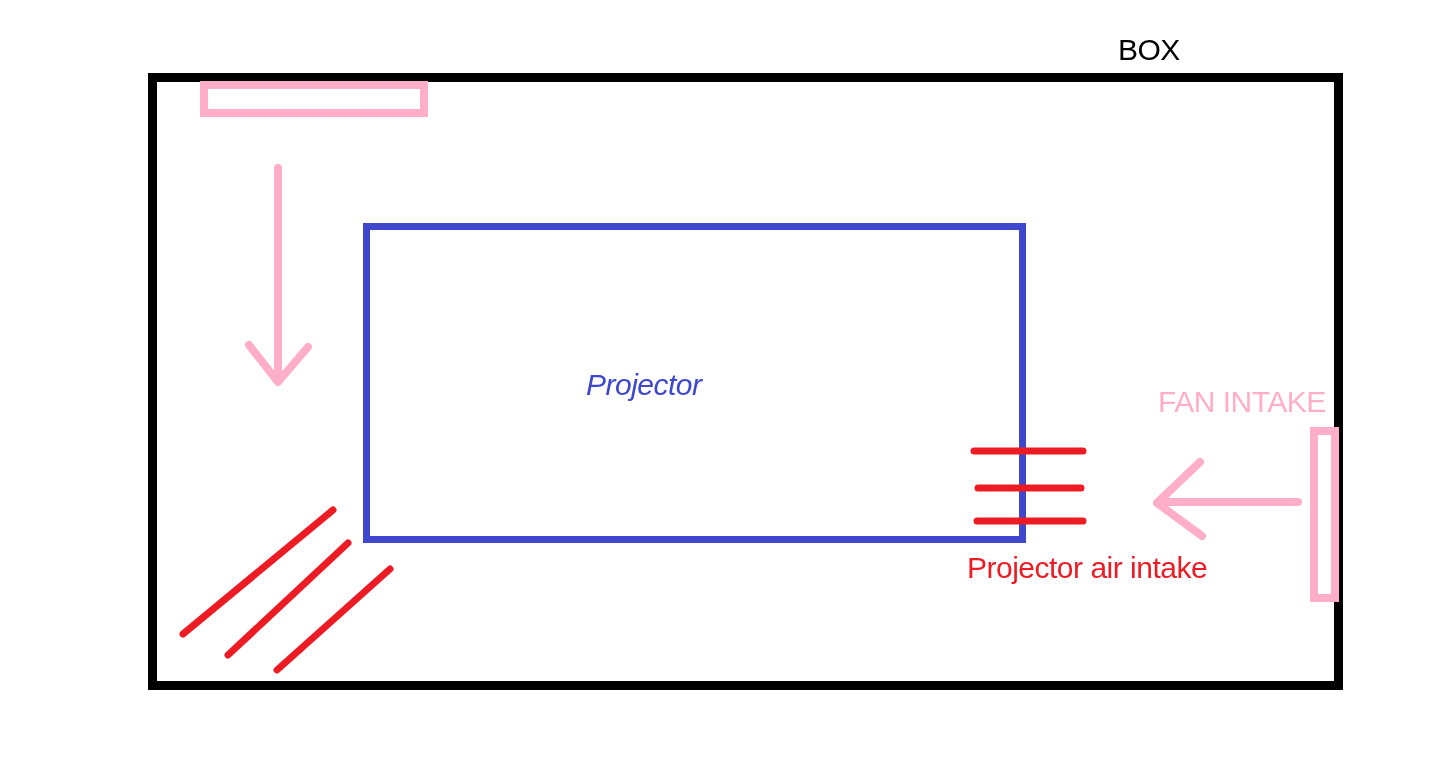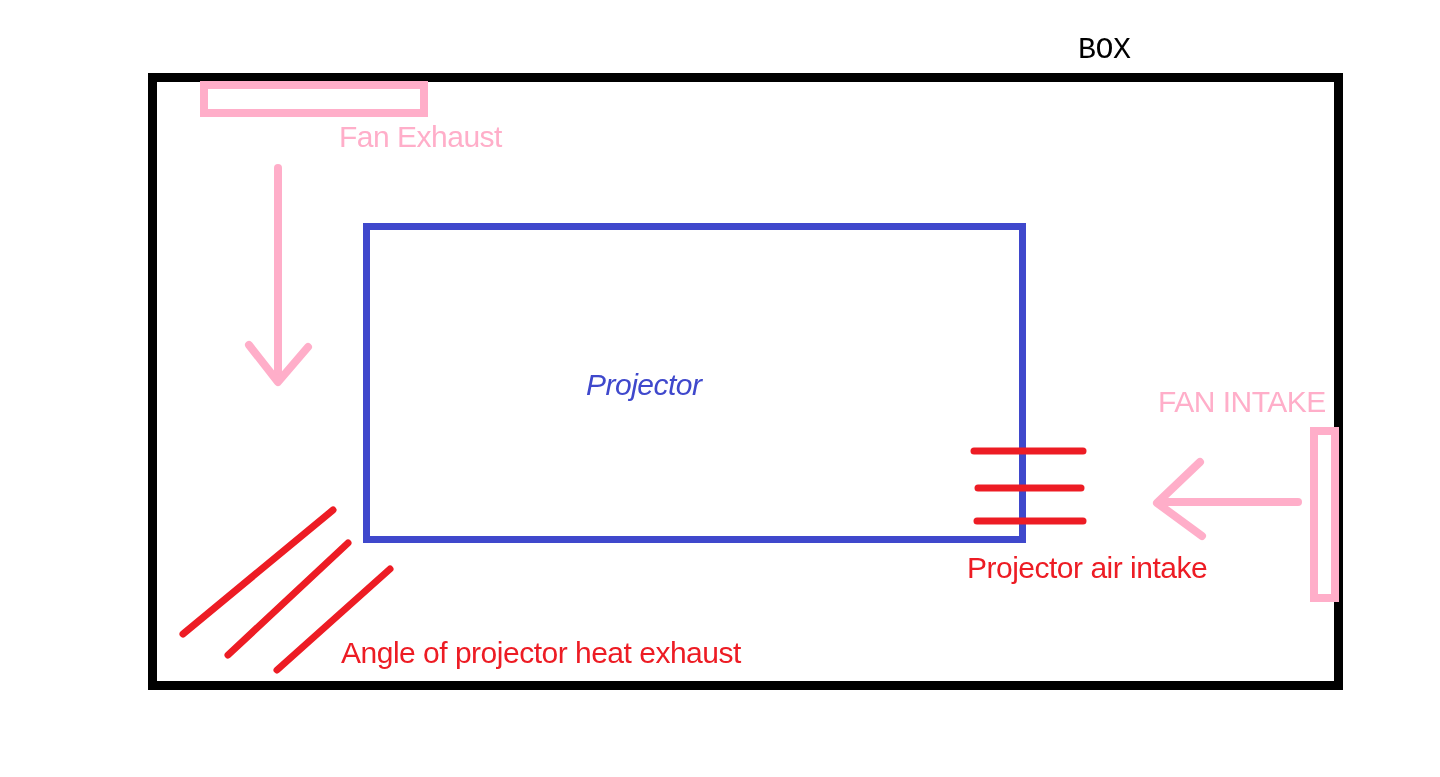--- a/index.html
+++ b/index.html
@@ -75,25 +75,23 @@
       <polyline points="1200,462 1157,503 1202,536" stroke-linejoin="round"></polyline>
     </g>
 
     <g class="stroke-red nofill" stroke-width="7" stroke-linecap="round">
       <line x1="183" y1="634" x2="333" y2="510"></line>
       <line x1="228" y1="655" x2="348" y2="543"></line>
       <line x1="277" y1="670" x2="390" y2="569"></line>
     </g>
   </svg>
 
-  <div class="label label-black" style="left:1078px; top:33px;font-family:Liberation Mono, monospace;">BOX</div>
+  <div class="label label-black" style="left:1118px; top:33px;">BOX</div>
 
-  <div class="label label-pink" style="left:339px; top:120px;">Fan Exhaust</div>
 
   <div class="label label-blue" style="left:586px; top:368px;">Projector</div>
 
   <div class="label label-pink" style="left:1158px; top:385px;">FAN INTAKE</div>
 
   <div class="label label-red" style="left:967px; top:551px;">Projector air intake</div>
 
-  <div class="label label-red" style="left:341px; top:636px;">Angle of projector heat exhaust</div>
 
 </div>
 
 </body></html>

